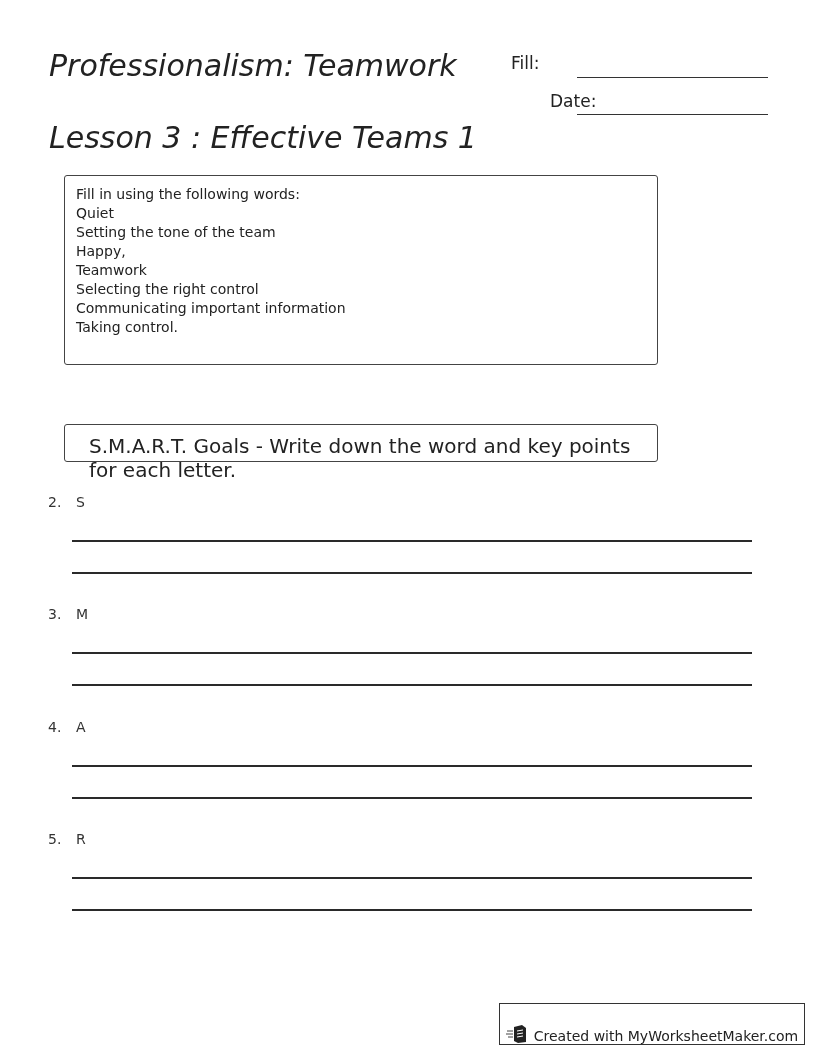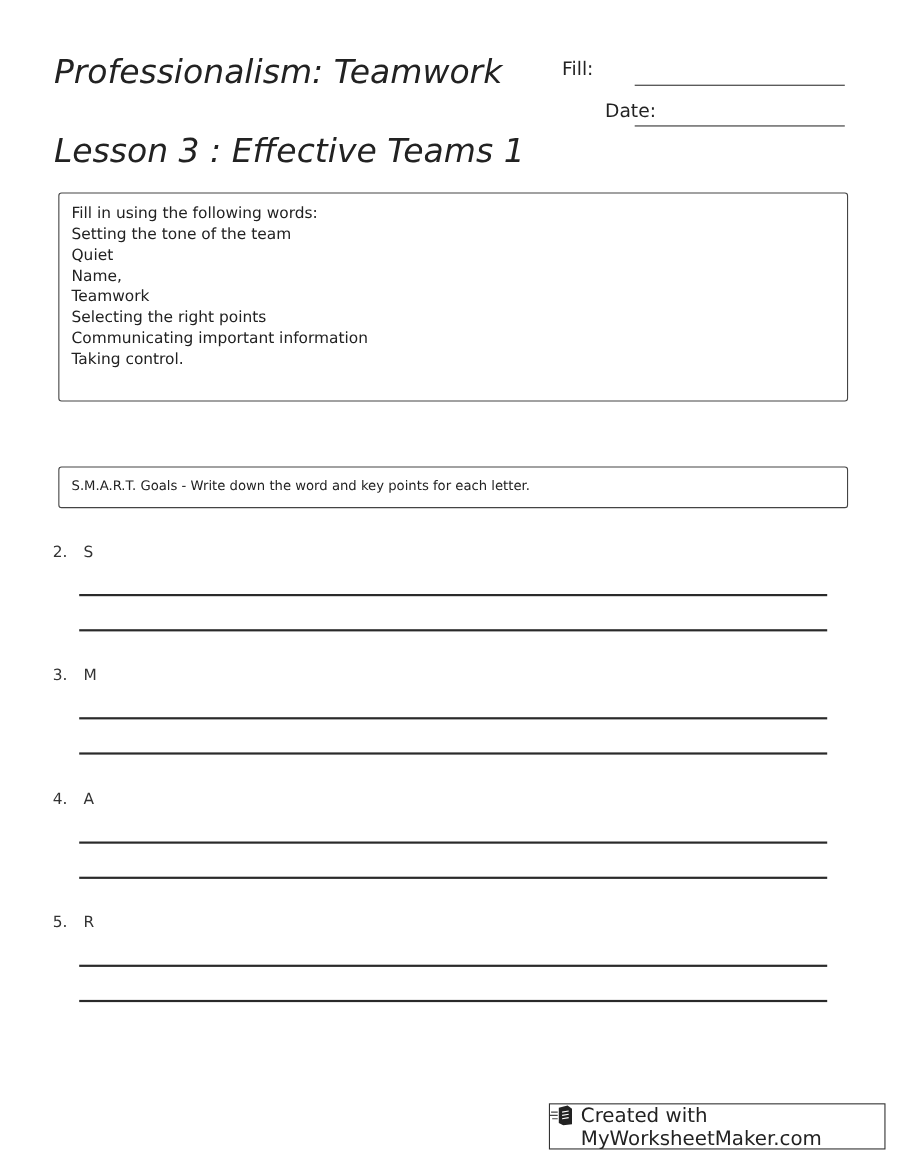--- a/index.html
+++ b/index.html
@@ -5,52 +5,52 @@
   html, body { margin: 0; padding: 0; background: #ffffff; }
   body { width: 816px; height: 1056px; position: relative; overflow: hidden;
          font-family: "DejaVu Sans", sans-serif; color: #222; }
   .title { position: absolute; left: 49px; font-size: 30px; font-weight: normal;
            color: #222; letter-spacing: 0px; white-space: nowrap; font-style: italic; }
   #t1 { top: 48px; }
   #t2 { top: 88px; margin-top: 32px; }
   .field-label { position: absolute; font-size: 17px; color: #222; }
   .field-line { position: absolute; left: 577px; width: 191px; height: 0;
                 border-top: 1.5px solid #333; }
-  .box { position: absolute; left: 53px; width: 718px; border: 1.5px solid #444;
+  .box { position: absolute; left: 64px; width: 594px; border: 1.5px solid #444;
          border-radius: 3px; box-sizing: border-box; }
   #wordbox { top: 175px; height: 190px; padding: 9px 11px; }
   .wb-line { font-size: 14px; line-height: 19px; color: #222; white-space: nowrap; }
-  #smartbox { top: 424px; height: 38px; padding: 9px 11px; font-size: 12px; }
+  #smartbox { top: 424px; height: 38px; padding: 9px 24px; font-size: 20px; }
   .q-num { position: absolute; left: 48px; font-size: 14px; color: #333; }
   .q-letter { position: absolute; left: 76px; font-size: 14px; color: #333; }
   .ans-line { position: absolute; left: 72px; width: 680px; height: 0;
               border-top: 2.5px solid #2a2a2a; }
   #footer { position: absolute; left: 499px; top: 1003px; width: 306px; height: 42px;
             border: 1.5px solid #333; box-sizing: border-box; display: flex;
-            align-items: flex-start; justify-content: center; gap: 6px; font-size: 18px; color: #222; }
+            align-items: flex-end; justify-content: center; gap: 6px; font-size: 14px; color: #222; }
   #footer svg { display: block; }
 </style>
 </head>
 <body>
 
 <div id="t1" class="title">Professionalism: Teamwork</div>
 <div id="t2" class="title">Lesson 3 : Effective Teams 1</div>
 
 <div class="field-label" style="left:511px; top:53px;">Fill:</div>
 <div class="field-line" style="top:77px;"></div>
 <div class="field-label" style="left:510px; top:91px;margin-left:40px;">Date:</div>
 <div class="field-line" style="top:114px;"></div>
 
 <div id="wordbox" class="box">
   <div class="wb-line">Fill in using the following words:</div>
+  <div class="wb-line">Quiet</div>
   <div class="wb-line">Setting the tone of the team</div>
-  <div class="wb-line">Quiet</div>
-  <div class="wb-line">Name,</div>
+  <div class="wb-line">Happy,</div>
   <div class="wb-line">Teamwork</div>
-  <div class="wb-line">Selecting the right points</div>
+  <div class="wb-line">Selecting the right control</div>
   <div class="wb-line">Communicating important information</div>
   <div class="wb-line">Taking control.</div>
 </div>
 
 <div id="smartbox" class="box">
   <span>S.M.A.R.T. Goals - Write down the word and key points for each letter.</span>
 </div>
 
 <div class="q-num" style="top:494px;">2.</div>
 <div class="q-letter" style="top:494px;">S</div>

